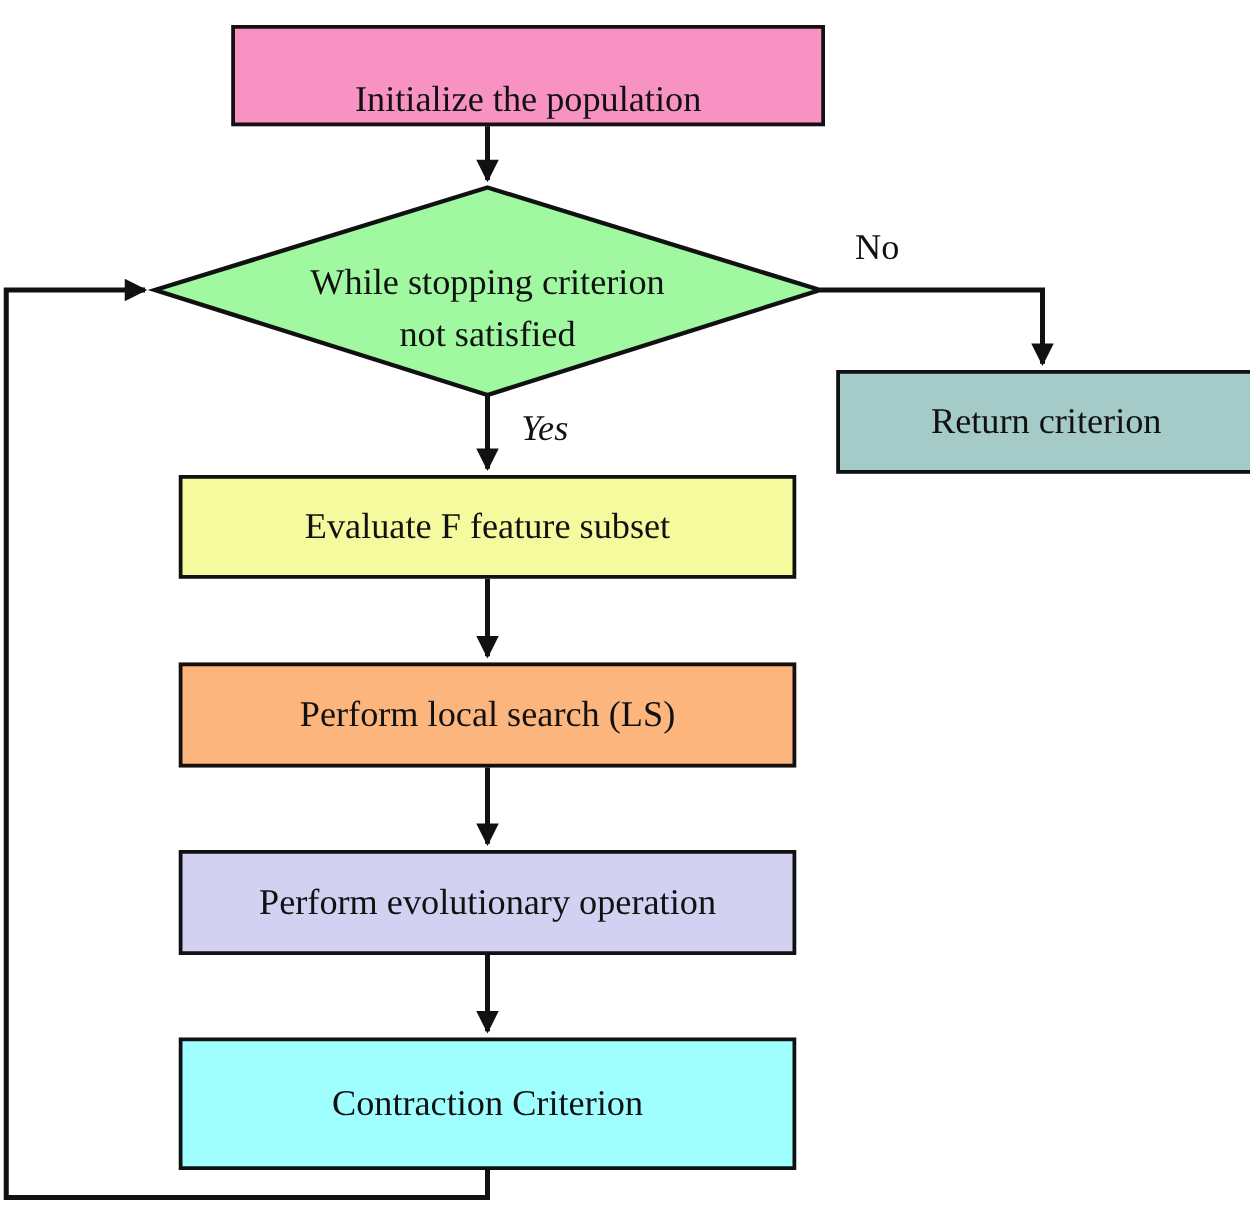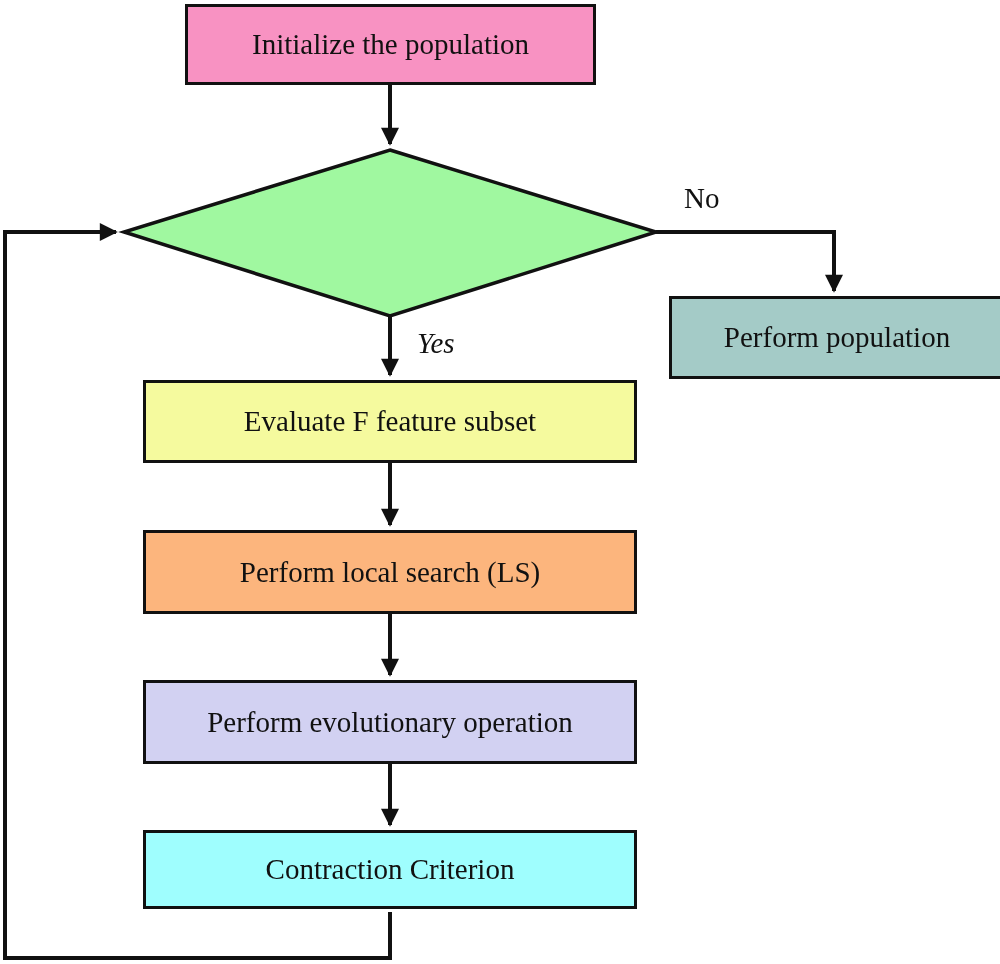--- a/index.html
+++ b/index.html
@@ -26,26 +26,26 @@
     position: absolute;
     border: 3px solid #111111;
     box-sizing: border-box;
     display: flex;
     align-items: center;
     justify-content: center;
     text-align: center;
     font-size: 29px;
     line-height: 1.2;
   }
-  .node-start       { left: 185px; top: 4px;   width: 411px; height: 81px; }
+  .node-start       { left: 185px; top: 20px;   width: 475px; height: 81px; align-items: flex-end; }
   .node-return      { left: 669px; top: 296px; width: 336px; height: 83px; }
   .node-evaluate    { left: 143px; top: 380px; width: 494px; height: 83px; }
   .node-localsearch { left: 143px; top: 530px; width: 494px; height: 84px; }
   .node-evolution   { left: 143px; top: 680px; width: 494px; height: 84px; justify-content: center; }
-  .node-contraction { left: 143px; top: 830px; width: 494px; height: 79px; }
+  .node-contraction { left: 143px; top: 830px; width: 494px; height: 106px; }
   .diamond-label {
     position: absolute;
     left: 190px; top: 205px;
     width: 400px;
     text-align: center;
     font-size: 29px;
     line-height: 42px;
   }
   .edge-label {
     position: absolute;
@@ -81,27 +81,31 @@
 
     <path d="M390,912 L390,958 L5,958 L5,232 L116,232" fill="none" stroke="#111111" stroke-width="4" marker-end="url(#arrow)"></path>
 
     <polygon points="390,150 656,232 390,316 124,232" stroke="#111111" stroke-width="3.5" fill="#a0f8a0"></polygon>
   </svg>
 
   <div class="node node-start" style="background: rgb(248, 146, 194);">
     <span>Initialize the population</span>
   </div>
 
+  <div class="diamond-label">
+    <div>While stopping criterion</div>
+    <div>not satisfied</div>
+  </div>
 
   <div class="edge-label edge-label-no">No</div>
 
   <div class="edge-label edge-label-yes">Yes</div>
 
   <div class="node node-return" style="background: rgb(164, 203, 199);">
-    <span>Perform population</span>
+    <span>Return criterion</span>
   </div>
 
   <div class="node node-localsearch" style="background: rgb(252, 181, 125);">
     <span>Perform local search (LS)</span>
   </div>
 
   <div class="node node-evaluate" style="background: rgb(245, 250, 158);">
     <span>Evaluate F feature subset</span>
   </div>
 

